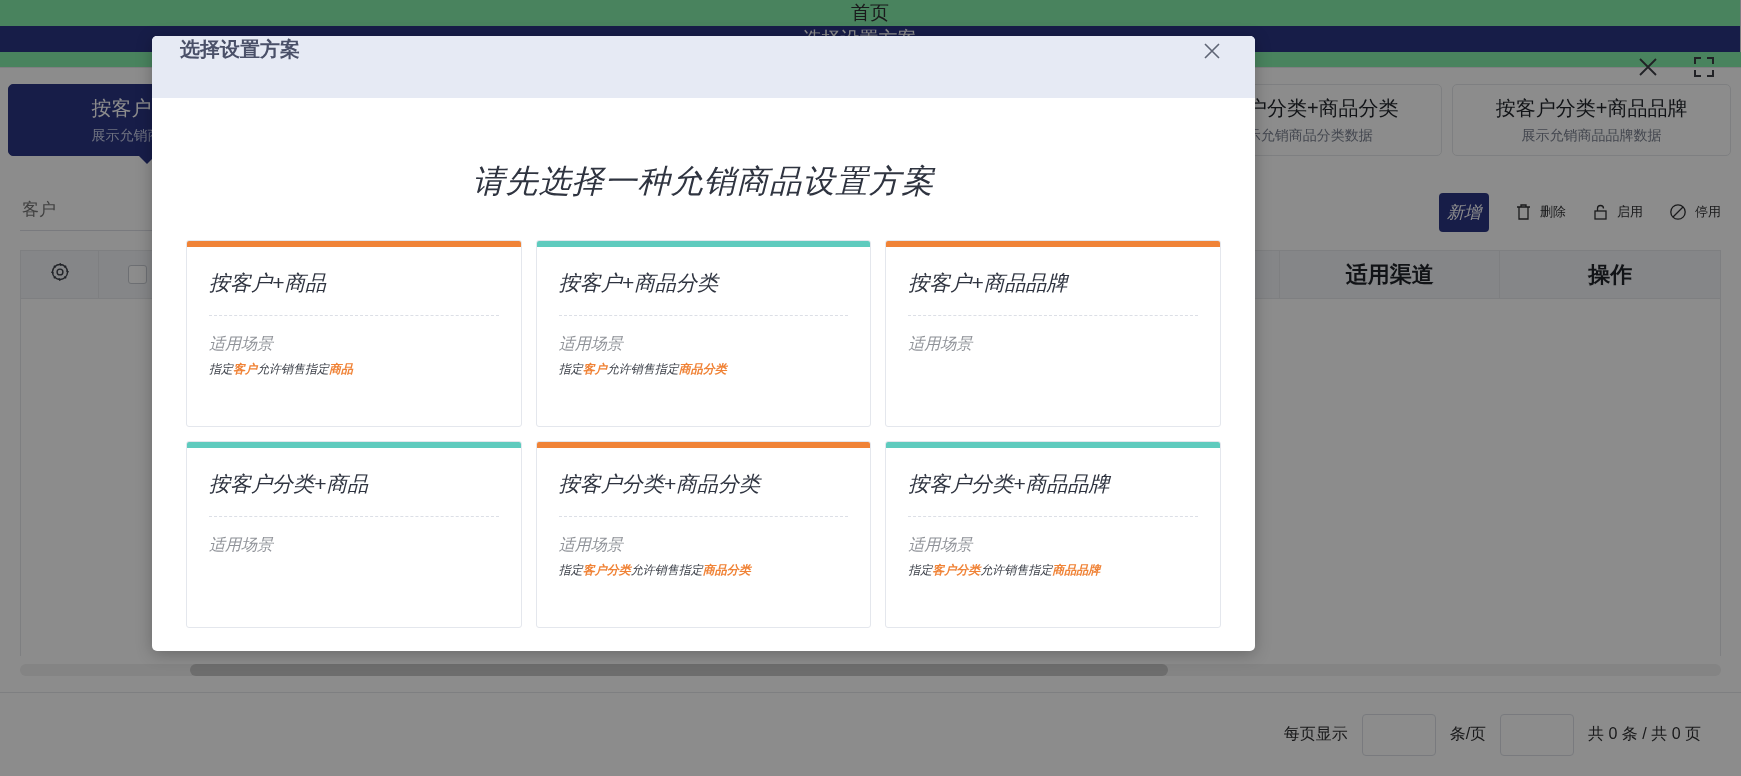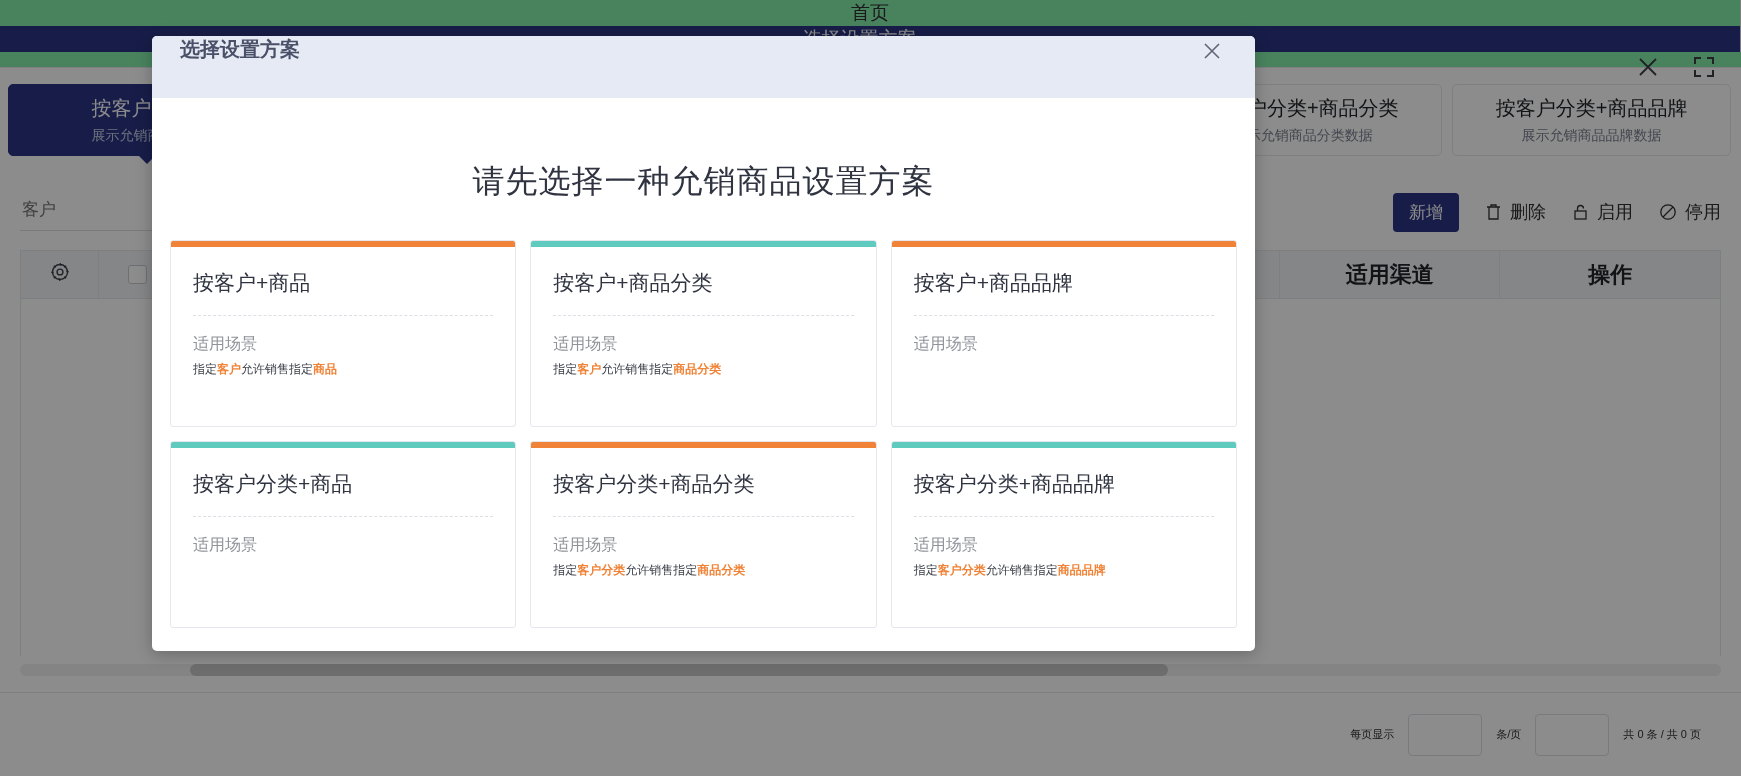--- a/index.html
+++ b/index.html
@@ -70,25 +70,25 @@
   .filter-input {
     width: 210px; border: none; border-bottom: 1px solid #dcdfe6;
     font-size: 17px; color: #a8abb2; padding: 6px 2px 10px 2px;
     background: transparent; outline: none;
   }
   .toolbar-actions {
     margin-left: auto; display: flex; align-items: center; gap: 26px;
   }
   .btn-primary {
     background: #2a3583; color: #fff; font-size: 17px;
-    padding: 8px 16px; border: none; border-radius: 4px;
+    padding: 8px 8px; border: none; border-radius: 4px; font-style: italic;
   }
   .tb-action {
     display: flex; align-items: center; gap: 8px;
-    font-size: 18px; color: #303133;
+    font-size: 13px; color: #303133;
   }
   .tb-action svg { display: block; }
 
   
   .tablewrap {
     position: absolute; top: 250px; left: 20px; right: 20px; bottom: 120px;
     border: 1px solid #e6e8eb; border-bottom: none; background: #fff;
   }
   .thead {
     display: flex; height: 48px; background: #f3f4f7;
@@ -116,21 +116,21 @@
   .hscroll-thumb {
     height: 12px; width: 57.5%; margin-left: 10%;
     background: #c6c6c6; border-radius: 6px;
   }
 
   
   .footer {
     position: absolute; left: 0; right: 0; bottom: 0; height: 84px;
     background: #fff; border-top: 1px solid #e6e8eb;
     display: flex; align-items: center; justify-content: flex-end;
-    gap: 14px; padding-right: 40px; font-size: 11px; color: #303133;
+    gap: 14px; padding-right: 40px; font-size: 16px; color: #303133;
   }
   .pagebox {
     width: 74px; height: 42px; border: 1px solid #dcdfe6; border-radius: 4px;
     background: #fff;
   }
 
   
   .overlay {
     position: absolute; inset: 0; background: rgba(0,0,0,0.45);
   }
@@ -146,21 +146,21 @@
     display: flex; padding: 0 28px;
   }
   .modal-title {
     font-size: 20px; font-weight: bold; color: #4a5068;
   }
   .modal-close {
     margin-left: auto; color: #5f6575; font-size: 27px; line-height: 1;
     width: 30px; height: 30px; display: flex; align-items: center;
     justify-content: center;
   }
-  .modal-body { flex: 1; padding: 0 18px; position: relative; }
+  .modal-body { flex: 1; padding: 0 34px; position: relative; font-style: italic; }
   .modal-heading {
     text-align: center; font-size: 32px; color: #2f3440;
     margin-top: 62px; margin-bottom: 36px; letter-spacing: 1px;
   }
 
   .cardgrid {
     display: grid; grid-template-columns: repeat(3, 1fr);
     gap: 14px 14px;
   }
   .scheme-card {

